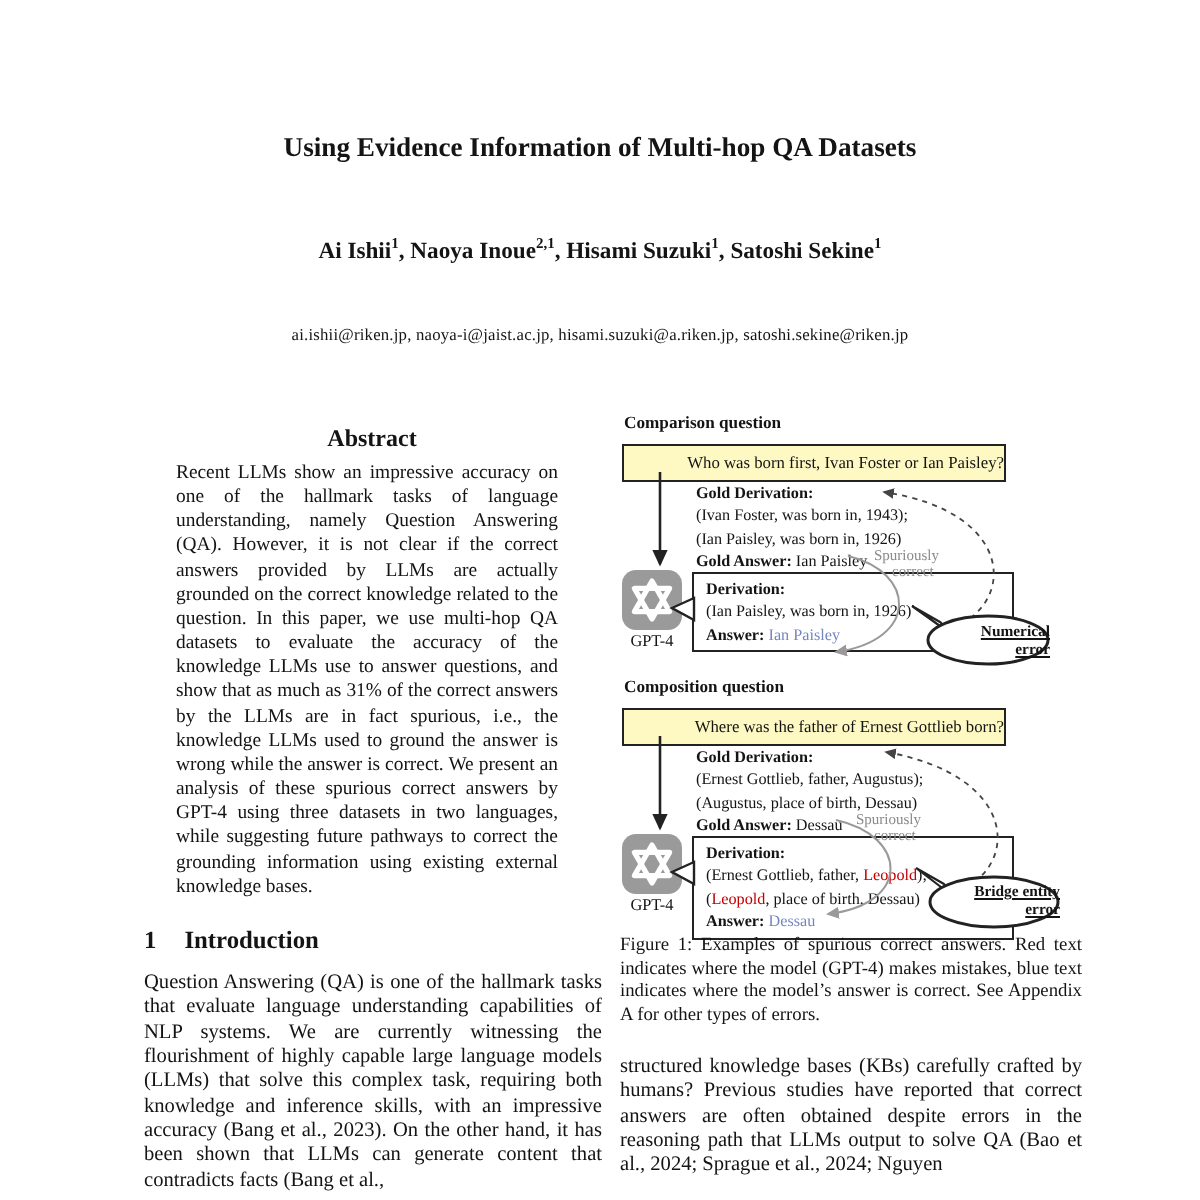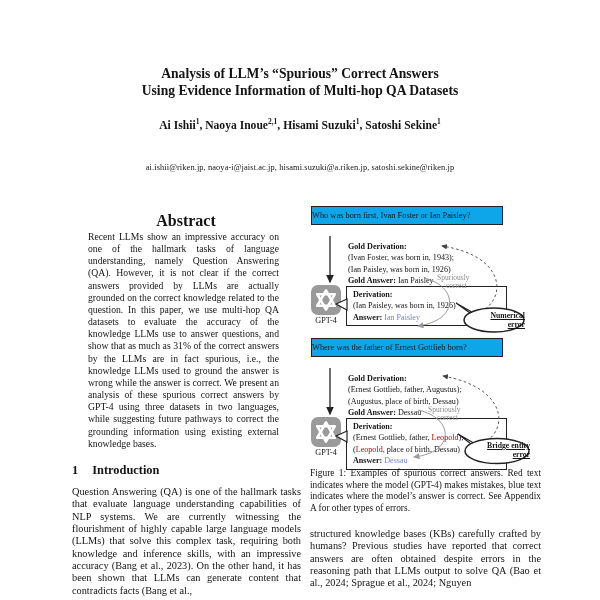--- a/index.html
+++ b/index.html
@@ -6,30 +6,30 @@
   .page{position:relative;width:600px;height:600px;background:#fff;overflow:hidden;
         font-family:"Liberation Serif","DejaVu Serif",serif;color:#141414;}
   .abs{position:absolute;}
   .center{text-align:center;width:600px;left:0;}
   .title{top:66px;font-size:13.6px;font-weight:bold;line-height:16.5px;}
   .authors{top:117px;font-size:11.6px;font-weight:bold;}
   .authors sup{font-size:7.5px;font-weight:bold;}
   .affil1{top:134px;font-size:11px;}
   .affil2{top:147px;font-size:11px;}
   .emails{top:163px;font-size:8.4px;letter-spacing:.1px;}
-  .abstract-head{left:72px;top:212px;width:228px;text-align:center;font-weight:bold;font-size:16px;}
+  .abstract-head{left:72px;top:212px;width:228px;text-align:center;font-weight:bold;font-size:12px;}
   .abstract-body{left:88px;top:231px;width:191px;font-size:9.7px;line-height:12.15px;text-align:justify;}
   .intro-head{left:72px;top:463px;font-size:12.4px;font-weight:bold;}
   .intro-head .secnum{margin-right:14px;}
   .intro-body{left:72px;top:486px;width:229px;font-size:10.3px;line-height:12.35px;text-align:justify;}
   .fig{left:310px;top:206px;width:232px;height:262px;}
   .fig-ex{position:absolute;left:0;width:232px;height:130px;}
   .fig-label{position:absolute;left:2px;top:0;font-size:8.6px;font-weight:bold;}
-  .q-box{position:absolute;left:1px;top:0;width:190px;height:17px;border:1.4px solid #222;
-         text-align:left;font-size:8.4px;line-height:17px;background:#0ea5e9;}
+  .q-box{position:absolute;left:1px;top:16px;width:190px;height:17px;border:1.4px solid #222;
+         text-align:right;font-size:8.4px;line-height:17px;background:#fef9c3;}
   .gold{position:absolute;left:38px;top:35px;font-size:8.1px;line-height:11.4px;white-space:nowrap;}
   .deriv-box{position:absolute;left:36px;top:80px;width:153px;border:1.4px solid #222;background:#fff;
              padding:2px 0 2px 6px;font-size:8.1px;line-height:11.4px;white-space:nowrap;}
   .blab{font-weight:bold;}
   .err{color:#c00000;}
   .ansv{color:#7585c0;}
   .gpt{position:absolute;left:1px;top:79px;width:30px;height:30px;background:#9a9a9a;border-radius:7px;}
   .gpt svg{display:block;margin:0 auto;}
   .gpt-label{position:absolute;left:-3px;top:110px;width:38px;text-align:center;font-size:8.2px;}
   .spurious{position:absolute;left:127px;top:68px;color:#8a8a8a;font-size:7.5px;line-height:8.4px;z-index:4;}
@@ -39,21 +39,20 @@
   .overlay{position:absolute;left:0;top:0;z-index:3;pointer-events:none;}
   .fig-caption{left:310px;top:468px;width:231px;font-size:9.4px;line-height:11.5px;text-align:justify;}
   .right-body{left:310px;top:528px;width:231px;font-size:10.3px;line-height:12.3px;text-align:justify;}
 </style>
 </head>
 <body>
 
 <div class="page">
 
   <div class="abs center title">
-    <div>Analysis of LLM’s “Spurious” Correct Answers</div>
     <div>Using Evidence Information of Multi-hop QA Datasets</div>
   </div>
   <div class="abs center authors">
     <span>Ai Ishii</span><sup>1</sup><span>, Naoya Inoue</span><sup>2,1</sup><span>, Hisami Suzuki</span><sup>1</sup><span>, Satoshi Sekine</span><sup>1</sup>
   </div>
   <div class="abs center emails">ai.ishii@riken.jp, naoya-i@jaist.ac.jp, hisami.suzuki@a.riken.jp, satoshi.sekine@riken.jp</div>
 
   <div class="abs abstract-head">Abstract</div>
   <div class="abs abstract-body">Recent LLMs show an impressive accuracy on one of the hallmark tasks of language understanding, namely Question Answering (QA). However, it is not clear if the correct answers provided by LLMs are actually grounded on the correct knowledge related to the question. In this paper, we use multi-hop QA datasets to evaluate the accuracy of the knowledge LLMs use to answer questions, and show that as much as 31% of the correct answers by the LLMs are in fact spurious, i.e., the knowledge LLMs used to ground the answer is wrong while the answer is correct. We present an analysis of these spurious correct answers by GPT-4 using three datasets in two languages, while suggesting future pathways to correct the grounding information using existing external knowledge bases.</div>
   <div class="abs intro-head">

